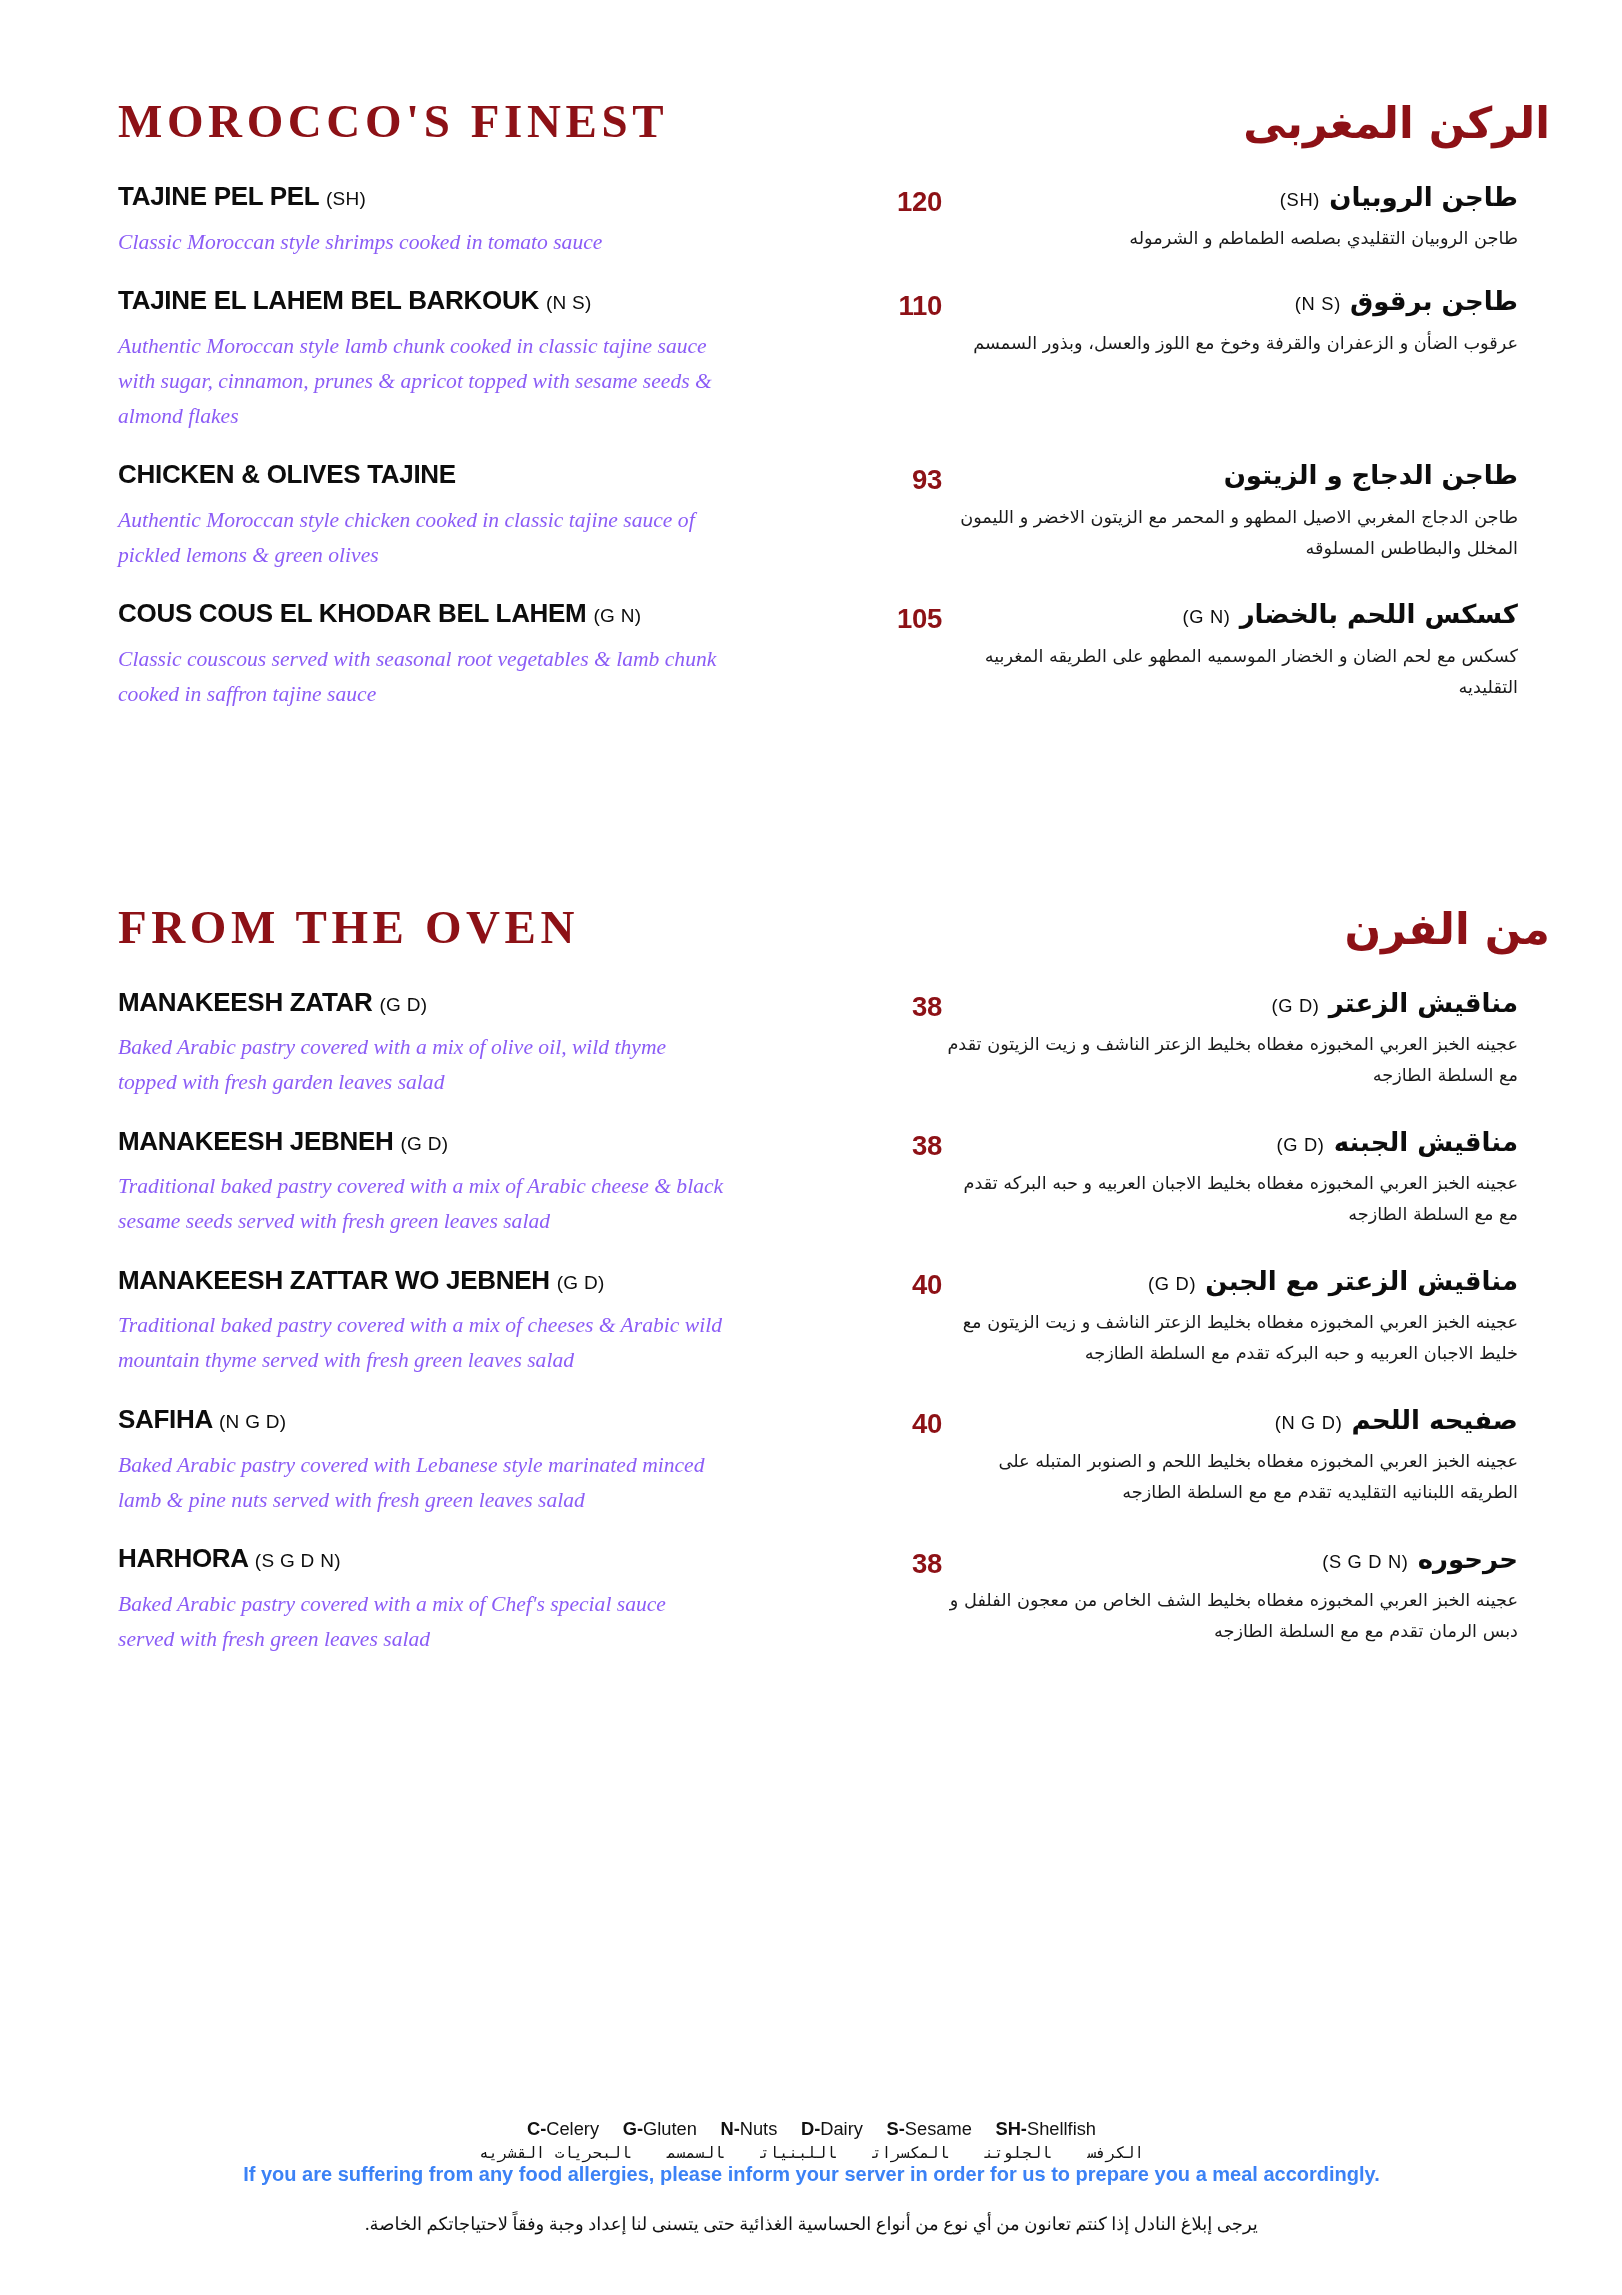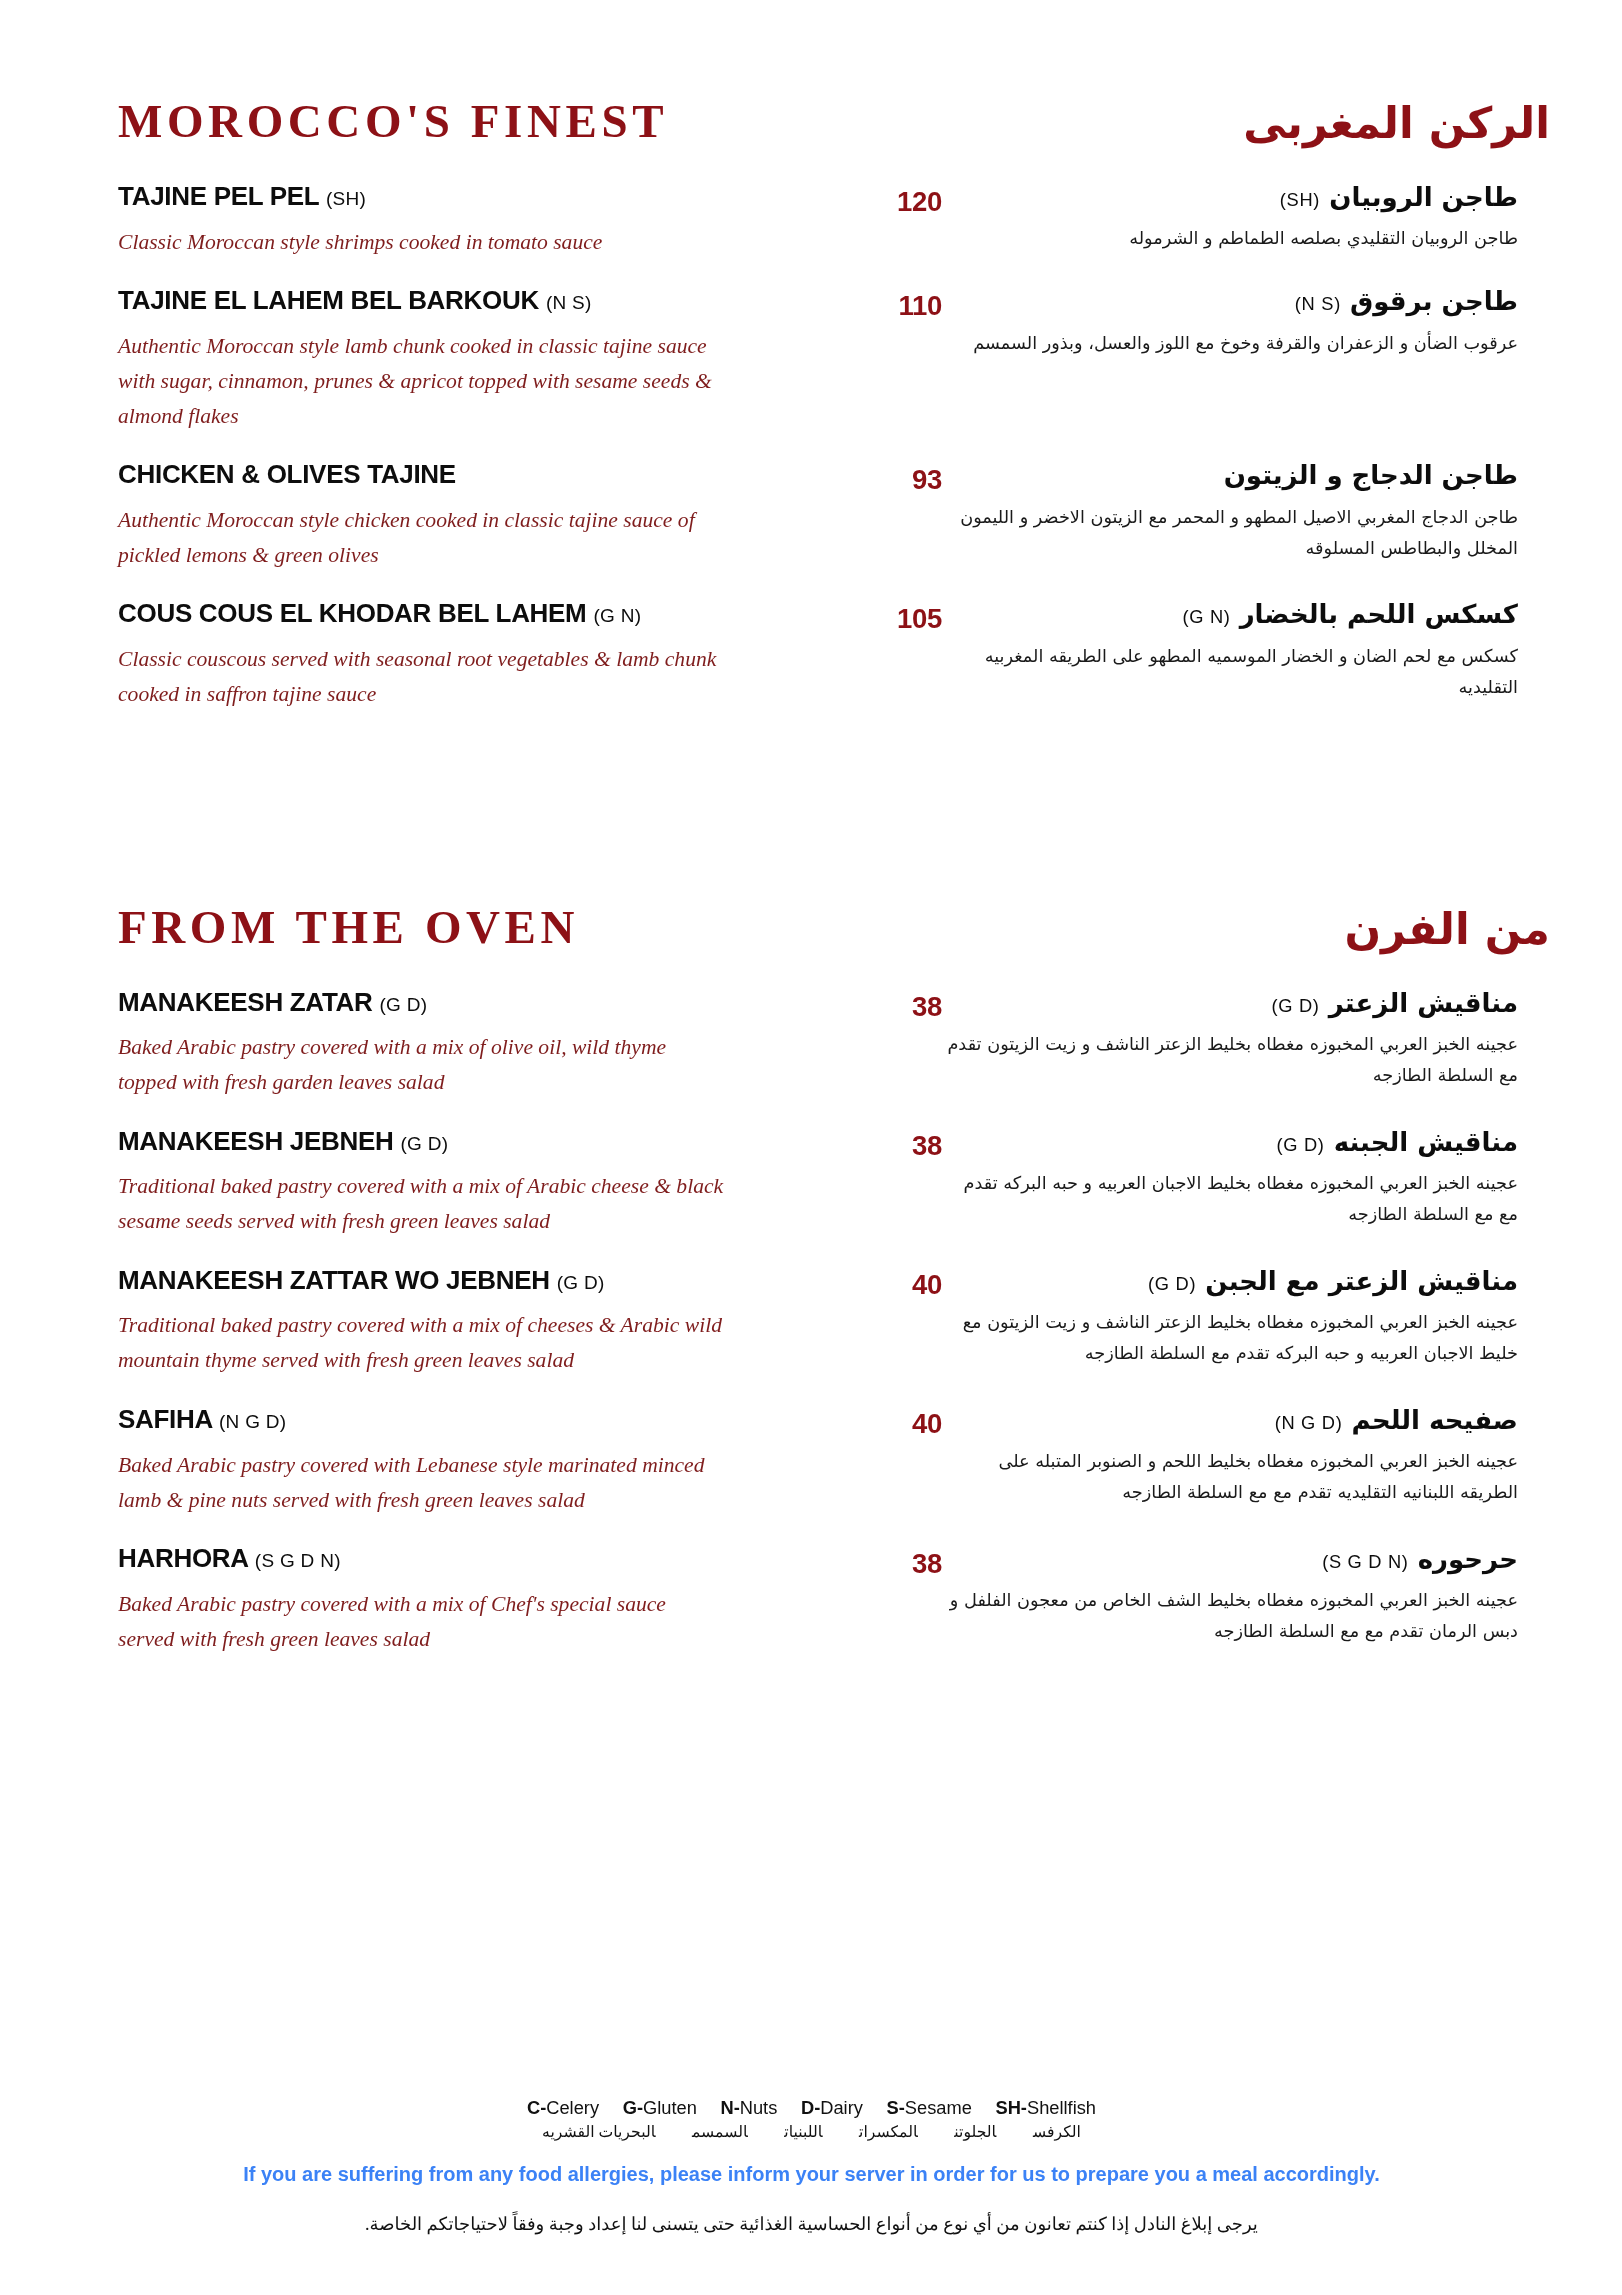--- a/index.html
+++ b/index.html
@@ -68,21 +68,21 @@
   .alg-en {
     font-weight: normal;
     font-size: 19px;
     letter-spacing: 0.3px;
   }
   .desc-en {
     font-family: "Liberation Serif", serif;
     font-style: italic;
     font-size: 21.6px;
     line-height: 1.62;
-    color: #7f1d1d;
+    color: #8b5cf6;
     margin-top: 14.4px;
     max-width: 609px;
   }
 
   .price {
     font-family: "Liberation Sans", sans-serif;
     font-weight: bold;
     font-size: 27.5px;
     color: #8d1116;
     letter-spacing: -0.3px;
@@ -125,25 +125,24 @@
   .legend-en {
     font-family: "Liberation Sans", sans-serif;
     font-size: 18.3px;
     color: #111;
     letter-spacing: 0px;
     margin-bottom: 2.6px;
   }
   .legend-en .code { font-weight: bold; }
   .legend-en .pair { margin: 0 11.8px; white-space: nowrap; }
   .legend-ar {
-    font-family: Liberation Serif, serif;
+    font-family: Liberation Mono, monospace;
     font-size: 15.7px;
     color: #111;
     direction: rtl;
-    margin-bottom: 22px;
   }
   .legend-ar .pair-ar { margin: 0 18.3px; white-space: nowrap; }
   .note-en {
     font-family: "Liberation Sans", sans-serif;
     font-weight: bold;
     font-size: 20px;
     color: #3b82f6;
     margin-bottom: 6.5px;
   }
   .note-ar {

